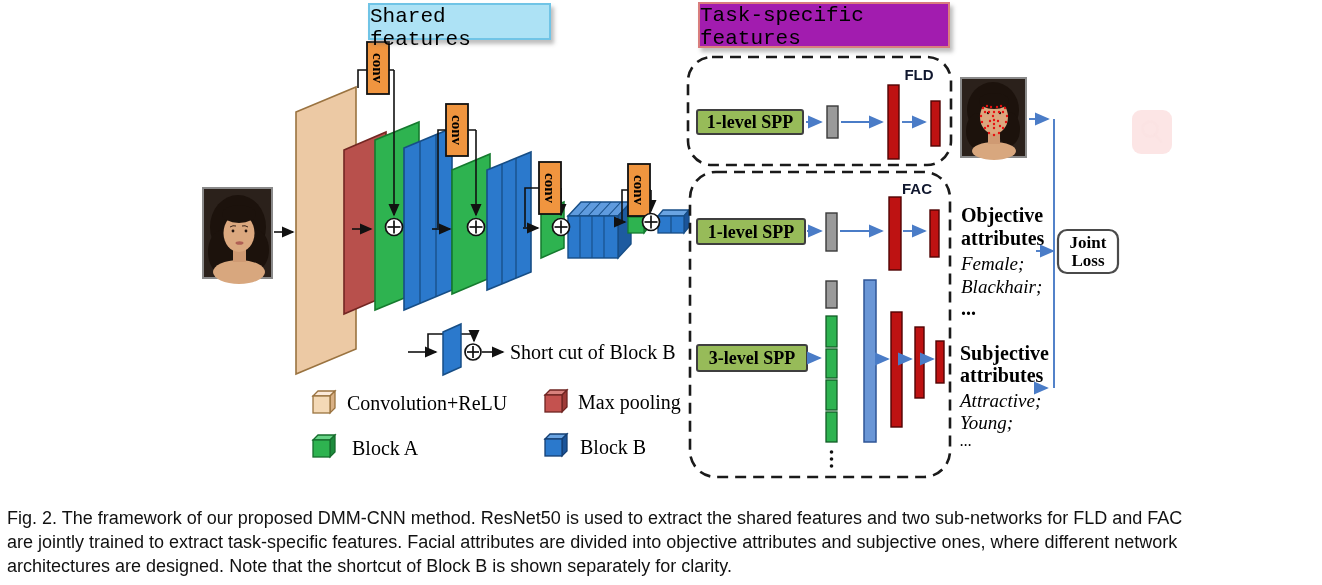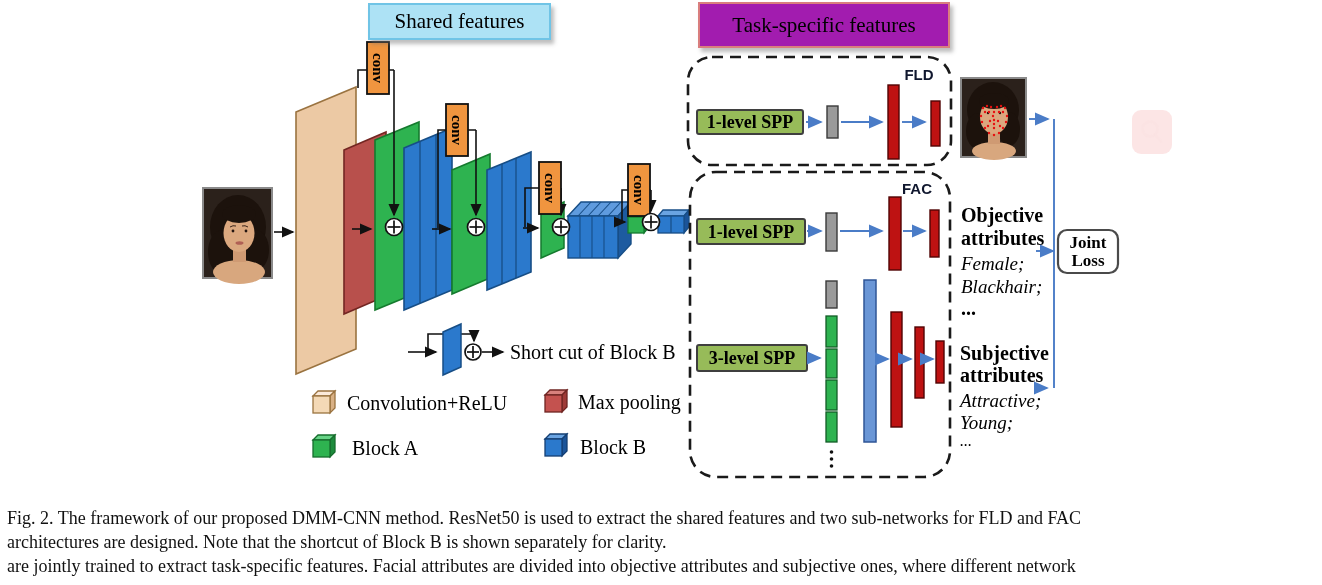--- a/index.html
+++ b/index.html
@@ -1,38 +1,38 @@
 <!DOCTYPE html>
 <html><head>
 <meta charset="utf-8">
 <style>
   html,body{margin:0;padding:0;background:#ffffff;}
   #stage{position:relative;width:1322px;height:585px;background:#fff;overflow:hidden;
          font-family:"Liberation Serif",serif;}
-  .banner{position:absolute;display:flex;align-items:center;justify-content:center;
-          font-size:21px;color:#000;border:2px solid;box-shadow:3px 4px 4px rgba(110,110,110,.45);}
+  .banner{position:absolute;display:flex;align-items:flex-start;justify-content:center;
+          font-size:21px;color:#000;border:2px solid;box-shadow:3px 4px 4px rgba(110,110,110,.45);font-family:Liberation Mono, monospace;}
   #banner-shared{left:368px;top:3px;width:179px;height:33px;background:#ade2f5;border-color:#70c4e6;}
   #banner-task{left:698px;top:2px;width:248px;height:42px;background:#a21caf;border-color:#d97e7e;}
   #diagram{position:absolute;left:0;top:0;}
   .t{font-family:"Liberation Serif",serif;fill:#000;}
   .t-conv{font-size:15px;font-weight:bold;}
   .t-spp{font-size:18px;font-weight:bold;}
   .t-tag{font-family:"Liberation Sans",sans-serif;font-size:15px;font-weight:bold;fill:#10172e;}
   .t-leg{font-size:20px;}
   .t-big{font-size:20px;font-weight:bold;}
   .t-it{font-size:19px;font-style:italic;}
   .t-it-sm{font-size:16px;font-style:italic;}
   .t-jl{font-size:17px;font-weight:bold;}
   .ln{stroke:#111;stroke-width:1.6;fill:none;}
   .lnb{stroke:#4a7cc7;stroke-width:1.9;fill:none;}
   .dashbox{fill:none;stroke:#1a1a1a;stroke-width:2.6;stroke-dasharray:11 7;}
   #magnifier{position:absolute;left:1132px;top:110px;width:40px;height:44px;border-radius:9px;
              background:rgba(248,198,198,0.45);display:flex;align-items:center;justify-content:center;}
   #caption{position:absolute;left:7px;top:506px;width:1310px;
-           font-family:Liberation Serif, serif;font-size:18px;line-height:24px;color:#111;}
+           font-family:Liberation Sans, sans-serif;font-size:18px;line-height:24px;color:#111;}
 </style>
 </head>
 <body>
 
 <div id="stage">
 
   <svg id="diagram" width="1322" height="505" viewBox="0 0 1322 505">
     <defs>
       <marker id="mB" markerWidth="9" markerHeight="8" refX="7" refY="3.5" orient="auto">
         <path d="M0,0 L8,3.5 L0,7 Z" fill="#111"></path>
@@ -334,16 +334,16 @@
 
   <div id="magnifier">
     <svg width="26" height="28" viewBox="0 0 26 28">
       <circle cx="11" cy="11" r="7.5" fill="none" stroke="rgba(251,227,227,0.95)" stroke-width="2.6"></circle>
       <line x1="16.5" y1="17" x2="22" y2="23.5" stroke="rgba(251,227,227,0.95)" stroke-width="2.6" stroke-linecap="round"></line>
     </svg>
   </div>
 
   <div id="caption">
     <div>Fig. 2. The framework of our proposed DMM-CNN method. ResNet50 is used to extract the shared features and two sub-networks for FLD and FAC</div>
+    <div>are jointly trained to extract task-specific features. Facial attributes are divided into objective attributes and subjective ones, where different network</div>
     <div>architectures are designed. Note that the shortcut of Block B is shown separately for clarity.</div>
-    <div>are jointly trained to extract task-specific features. Facial attributes are divided into objective attributes and subjective ones, where different network</div>
   </div>
 </div>
 
 </body></html>

